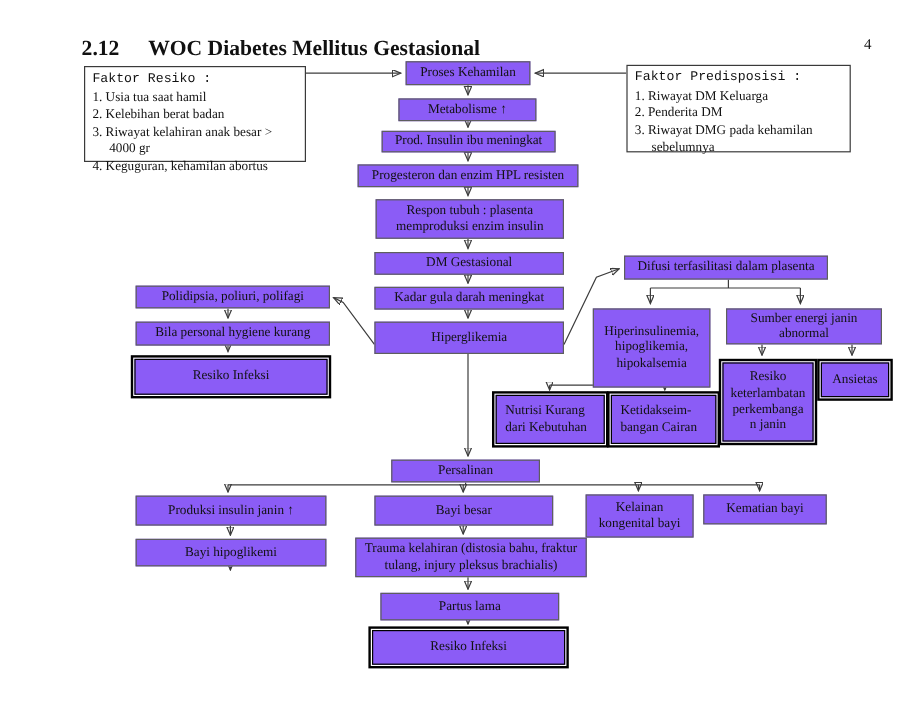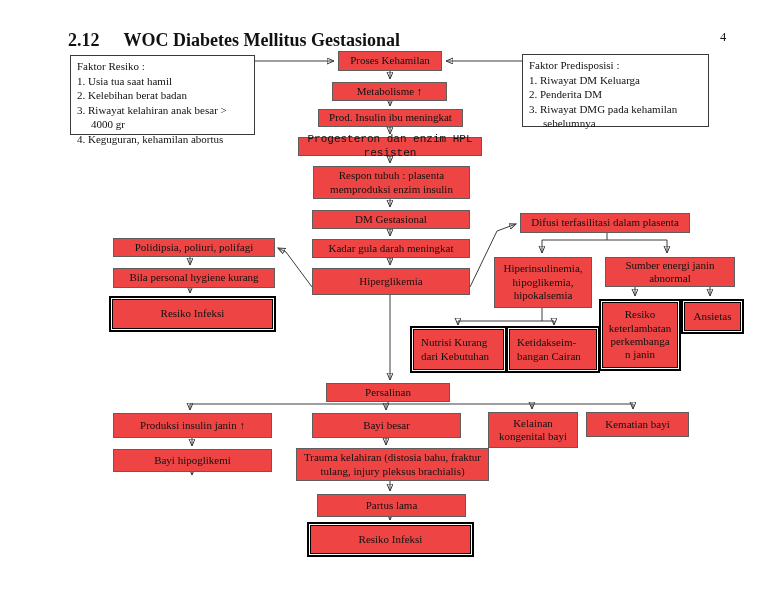--- a/index.html
+++ b/index.html
@@ -8,50 +8,50 @@
     font-family:"Liberation Serif", serif; color:#111; overflow:hidden;
   }
   .heading { position:absolute; left:68px; top:30px; font-size:18px; font-weight:bold; white-space:nowrap; }
   .heading .sec { margin-right:24px; }
   .pagenum { position:absolute; left:720px; top:30px; font-size:12.5px; }
 
   svg.wires { position:absolute; left:0; top:0; width:768px; height:594px; }
   svg.wires path { stroke:#3c3c3c; stroke-width:1; fill:none; }
 
   .box {
-    position:absolute; background:#ef4444; border:1px solid #5e5e5e;
+    position:absolute; background:#8b5cf6; border:1px solid #5e5e5e;
     box-sizing:border-box; display:flex; align-items:center; justify-content:center;
     text-align:center; font-size:11px; line-height:1.22; white-space:pre-line; padding:1px 3px;
   }
   .box.double { border:1px solid #000; outline:2px solid #000; outline-offset:1px; }
   .box.al { justify-content:flex-start; text-align:left; padding-left:7px; }
 
   .factor {
     position:absolute; background:#fff; border:1px solid #3a3a3a; box-sizing:border-box;
     font-size:11px; line-height:1.32; padding:3px 6px 2px 6px;
   }
-  .factor .ftitle { white-space:pre-line; }
+  .factor .ftitle { white-space:pre-line;font-family:Liberation Mono, monospace; }
   .factor .fitem { padding-left:14px; text-indent:-14px; white-space:pre-line; }
 
   
   #b_fr        { left:70px;  top:55px;  width:185px; height:80px; }
   #b_fp        { left:522px; top:54px;  width:187px; height:73px; }
   #b_proses    { left:338px; top:51px;  width:104px; height:20px; }
   #b_metab     { left:332px; top:82px;  width:115px; height:19px; }
   #b_prod      { left:318px; top:109px; width:145px; height:18px; }
-  #b_prog      { left:298px; top:137px; width:184px; height:19px;font-family:Liberation Mono, monospace; }
+  #b_prog      { left:298px; top:137px; width:184px; height:19px; }
   #b_respon    { left:313px; top:166px; width:157px; height:33px; }
   #b_dm        { left:312px; top:210px; width:158px; height:19px; }
   #b_kadar     { left:312px; top:239px; width:158px; height:19px; }
   #b_hiper     { left:312px; top:268px; width:158px; height:27px; }
   #b_poli      { left:113px; top:238px; width:162px; height:19px; }
   #b_bila      { left:113px; top:268px; width:162px; height:20px; }
   #b_ri1       { left:112px; top:299px; width:161px; height:30px; }
   #b_difusi    { left:520px; top:213px; width:170px; height:20px; }
-  #b_hins      { left:494px; top:257px; width:98px;  height:51px; }
+  #b_hins      { left:494px; top:257px; width:98px;  height:66px; }
   #b_sumber    { left:605px; top:257px; width:130px; height:30px; }
   #b_rket      { left:602px; top:302px; width:76px;  height:66px; }
   #b_ans       { left:684px; top:302px; width:57px;  height:29px; }
   #b_nutrisi   { left:413px; top:329px; width:91px;  height:41px; }
   #b_ketid     { left:509px; top:329px; width:88px;  height:41px; }
   #b_pers      { left:326px; top:383px; width:124px; height:19px; }
   #b_projanin  { left:113px; top:413px; width:159px; height:25px; }
   #b_bayibesar { left:312px; top:413px; width:149px; height:25px; }
   #b_kelainan  { left:488px; top:412px; width:90px;  height:36px; }
   #b_kematian  { left:586px; top:412px; width:103px; height:25px; }

